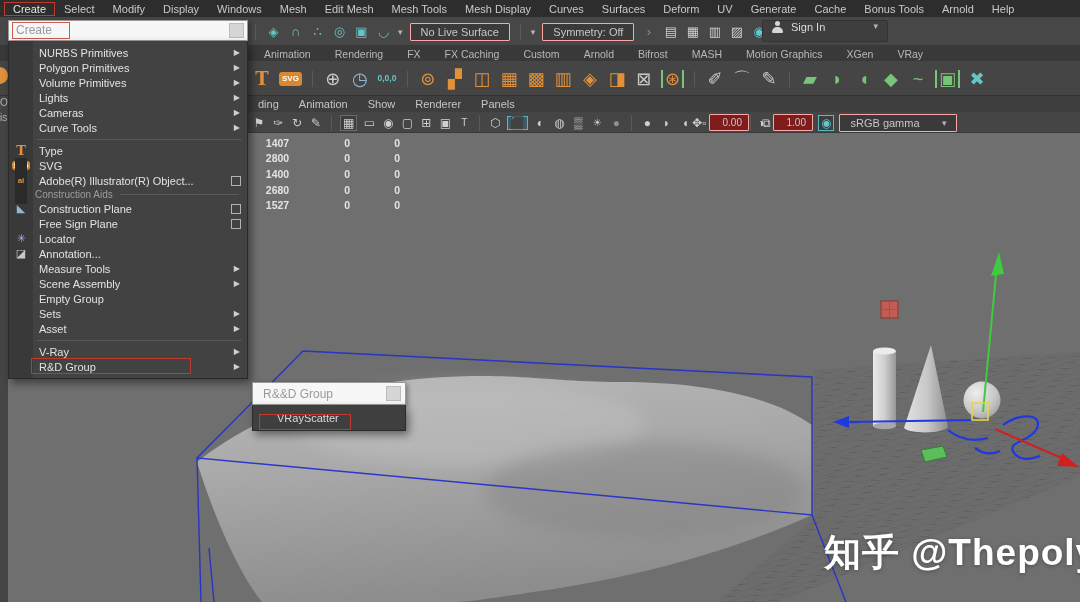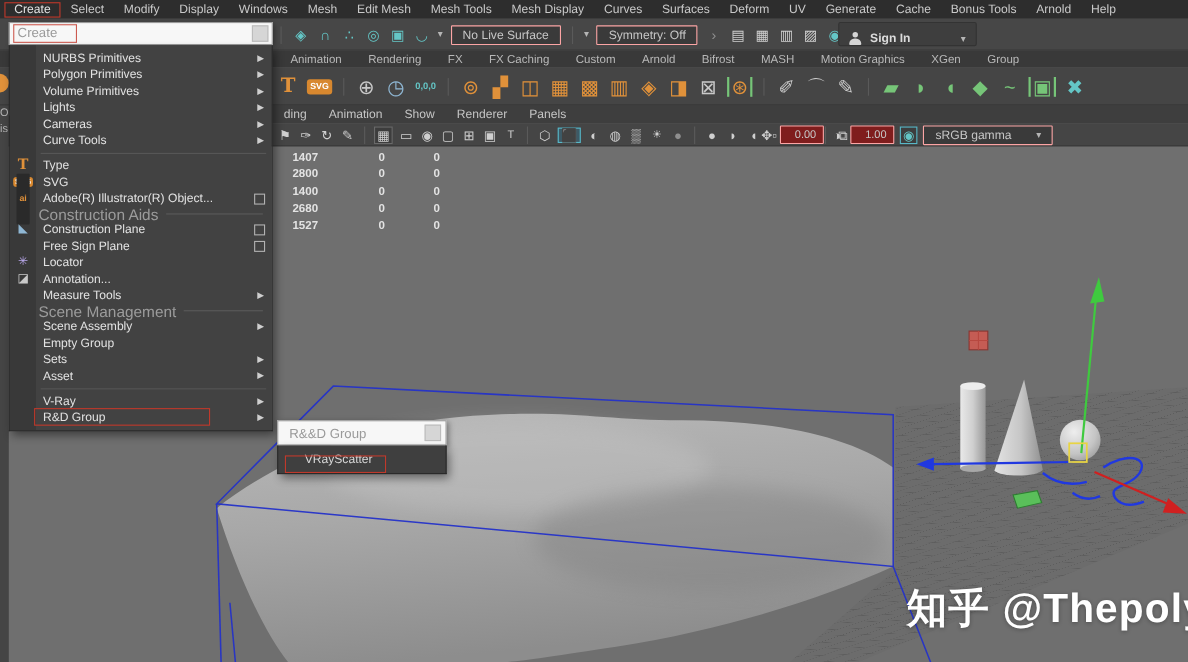--- a/index.html
+++ b/index.html
@@ -11,21 +11,21 @@
   .mb.annotated{outline:1px solid #c0392b;outline-offset:-1px;color:#e3e3e3}
   #statusline{position:absolute;left:0;top:17px;width:1080px;height:29px;background:#474747;border-bottom:1px solid #383838;z-index:5}
   .sl-inner{position:absolute;left:252px;top:0;height:29px;display:flex;align-items:center;gap:7px}
   .grp{display:inline-flex;align-items:center;gap:7px}
   .fld{background:#3a3a3a;border:1px solid #fca5a5;color:#c6c6c6;font-size:11px;padding:2px 10px;border-radius:1px;white-space:nowrap}
   .fld.sm{width:40px;text-align:right;padding:2px 6px;background:#7f1d1d}
   .fld.dd{display:flex;align-items:center;gap:2px;background:#3a3a3a;width:118px;justify-content:space-between}
   .vsep{width:1px;height:16px;background:#5a5a5a;display:inline-block;margin:0 3px}
   .caret::before{content:"▾"}
   .caret{font-size:9px;color:#b5b5b5}
-  #signin{position:absolute;left:762px;top:3px;width:126px;height:22px;background:#3e3e3e;border:1px solid #333;border-radius:2px;display:flex;align-items:flex-end;gap:8px;padding:0 9px;color:#dcdcdc;font-size:11px;font-weight:bold}
+  #signin{position:absolute;left:762px;top:3px;width:126px;height:22px;background:#3e3e3e;border:1px solid #333;border-radius:2px;display:flex;align-items:flex-start;gap:8px;padding:0 9px;color:#dcdcdc;font-size:11px;font-weight:normal}
   #signin .caret{margin-left:auto}
   .person{width:11px;height:12px;position:relative;flex:none}
   .person::before{content:"";position:absolute;left:3px;top:0;width:5px;height:5px;border-radius:50%;background:#d5d5d5}
   .person::after{content:"";position:absolute;left:0;top:6px;width:11px;height:6px;border-radius:5px 5px 1px 1px;background:#d5d5d5}
   #tabs{position:absolute;left:0;top:46px;width:1080px;height:15px;background:#393939;display:flex;align-items:center;padding-left:252px;z-index:5}
   .tab{font-size:10.5px;color:#b8b8b8;padding:0 12px;white-space:nowrap}
   #shelf{position:absolute;left:0;top:61px;width:1080px;height:35px;background:#454545;border-bottom:1px solid #333;z-index:5}
   .sh-inner{position:absolute;left:252px;top:0;height:35px;display:flex;align-items:center;gap:7px}
   #panelmenu{position:absolute;left:0;top:96px;width:1080px;height:16px;background:#3e3e3e;display:flex;align-items:center;padding-left:248px;z-index:5}
   .pm{font-size:11px;color:#c5c5c5;padding:0 10px;white-space:nowrap}
@@ -63,21 +63,21 @@
   .mi{height:15px;display:flex;align-items:center;position:relative}
   .gut{width:24px;flex:none;display:flex;justify-content:center;align-items:center}
   .gicon{font-size:11px;line-height:1}
   .gicon.tt{font-size:13px}
   .gicon.badge{font-size:7px!important;padding:1px 2px}
   .gicon.ai{background:#2a2a2a;color:#e0913a;font-size:8px;font-weight:bold;padding:19px 3px;border-radius:1px}
   .violet{color:#b7a6e8}
   .lbl{margin-left:6px;font-size:11px;color:#e2e2e2;white-space:nowrap}
   .arr{margin-left:auto;margin-right:7px;font-size:8px;color:#cfcfcf}
   .opt{margin-left:auto;margin-right:6px;width:10px;height:10px;border:1px solid #b2b2b2;flex:none}
-  .msec{height:13px;display:flex;align-items:center;padding-left:26px;font-size:14px;color:#9c9c9c;white-space:nowrap}
+  .msec{height:13px;display:flex;align-items:center;padding-left:26px;font-size:10px;color:#9c9c9c;white-space:nowrap}
   .msec::after{content:"";flex:1;height:1px;background:#5a5a5a;margin:0 8px 0 7px}
   .msep{height:8px;position:relative}
   .msep::after{content:"";position:absolute;left:28px;right:5px;top:3.5px;height:1px;background:#565656}
   .redbox{position:absolute;top:-1px;height:16px;border:1.5px solid #c0392b;pointer-events:none}
   
   #submenu{position:absolute;left:252px;top:382px;width:154px;z-index:41}
   #sm-header{height:23px;background:#f7f7f7;border:1px solid #9a9a9a;display:flex;align-items:center;padding:0 4px 0 10px;box-shadow:2px 2px 5px rgba(0,0,0,.35)}
   #sm-header .htxt{font-size:12px;color:#9a9a9a}
   #sm-header .hbox{margin-left:auto;width:15px;height:15px;background:#d6d6d6;border:1px solid #bcbcbc}
   #sm-body{position:relative;background:#3f3f3f;border:1px solid #2a2a2a;border-top:none;height:26px;display:flex;align-items:center;box-shadow:3px 4px 8px rgba(0,0,0,.45)}
@@ -233,21 +233,21 @@
       <span class="tab">Animation</span>
       <span class="tab">Rendering</span>
       <span class="tab">FX</span>
       <span class="tab">FX Caching</span>
       <span class="tab">Custom</span>
       <span class="tab">Arnold</span>
       <span class="tab">Bifrost</span>
       <span class="tab">MASH</span>
       <span class="tab">Motion Graphics</span>
       <span class="tab">XGen</span>
-      <span class="tab">Group</span>
+      <span class="tab">VRay</span>
     </div>
 
   <div id="shelf">
     <div class="sh-inner">
         <span class="ic org serif">T</span>
         <span class="ic badge">SVG</span>
         <span class="vsep"></span>
         <span class="ic gry">⊕</span>
         <span class="ic blu">◷</span>
         <span class="ic teal tiny">0,0,0</span>
@@ -438,21 +438,20 @@
           <span class="gut">
             <span class="gicon gry">◪</span>
           </span>
           <span class="lbl">Annotation...</span>
         </div>
       <div class="mi">
           <span class="gut"></span>
           <span class="lbl">Measure Tools</span>
           <span class="arr">▶</span>
         </div>
-      <div class="msec">Scene Management</div>
       <div class="mi">
           <span class="gut"></span>
           <span class="lbl">Scene Assembly</span>
           <span class="arr">▶</span>
         </div>
       <div class="mi">
           <span class="gut"></span>
           <span class="lbl">Empty Group</span>
         </div>
       <div class="mi">

